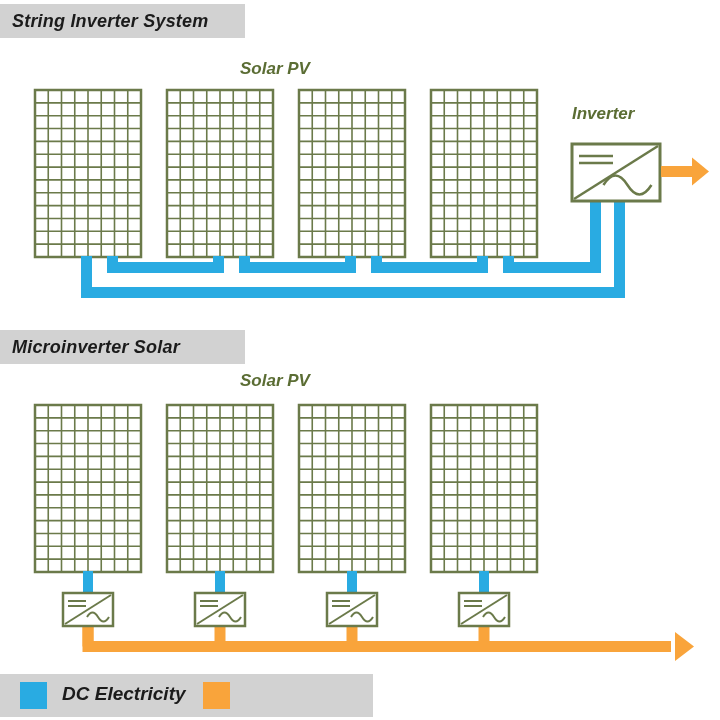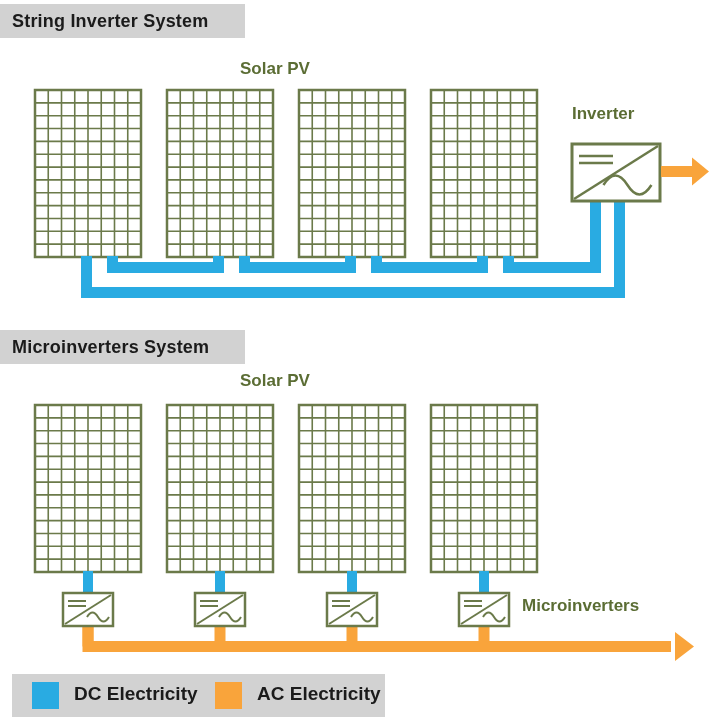--- a/index.html
+++ b/index.html
@@ -1,37 +1,38 @@
 <!DOCTYPE html>
 <html style="--dc: #29ABE2; --ac: #F9A43B; --olive: #5B6D34; --ink: #1B1B1B; --bar: #D2D2D2; --bg: #FFFFFF;"><head>
 <meta charset="utf-8">
 <style>
   html,body{margin:0;padding:0;background:#ffffff;}
   .canvas{
     position:relative;width:720px;height:720px;overflow:hidden;
     background:var(--bg,#fff);
     font-family:"Liberation Sans","DejaVu Sans",sans-serif;
+    font-style:italic;
   }
   #diagram{position:absolute;left:0;top:0;}
   .section-title{
     position:absolute;left:0;width:245px;height:34px;
     background:var(--bar,#d2d2d2);
     display:flex;align-items:center;
   }
   .section-title span{
     padding-left:12px;font-size:18px;font-weight:bold;color:var(--ink,#1b1b1b);
     letter-spacing:0.2px;
   }
   .olive-label{
     position:absolute;font-size:17px;font-weight:bold;color:var(--olive,#5b6d34);
     white-space:nowrap;
   }
   .centered{text-align:left;}
   .legend{
-    position:absolute;left:12px;top:674px;width:373px;height:43px;
+    position:absolute;left:0;top:674px;width:373px;height:43px;
     background:var(--bar,#d2d2d2);
   }
   .swatch{position:absolute;top:8px;width:27px;height:27px;}
   .legend-label{
     position:absolute;top:9px;font-size:19px;font-weight:bold;color:var(--ink,#1b1b1b);
     white-space:nowrap;
   }
 </style>
 </head>
 <body>
@@ -122,27 +123,25 @@
 
   <div class="section-title" style="top:4px">
     <span>String Inverter System</span>
   </div>
 
   <div class="olive-label centered" style="left:240px;top:59px;width:100px">Solar PV</div>
 
   <div class="olive-label centered" style="left:572px;top:104px;width:88px">Inverter</div>
 
   <div class="section-title" style="top:330px">
-    <span>Microinverters System</span>
+    <span>Microinverter Solar</span>
   </div>
 
   <div class="olive-label centered" style="left:240px;top:371px;width:100px">Solar PV</div>
 
-  <div class="olive-label" style="left:522px;top:596px">Microinverters</div>
 
   <div class="legend">
     <span class="swatch" style="left:20px;background:var(--dc,#29ABE2)"></span>
     <span class="legend-label" style="left:62px">DC Electricity</span>
     <span class="swatch" style="left:203px;background:var(--ac,#F9A43B)"></span>
-    <span class="legend-label" style="left:245px">AC Electricity</span>
   </div>
 
 </div>
 
 </body></html>

